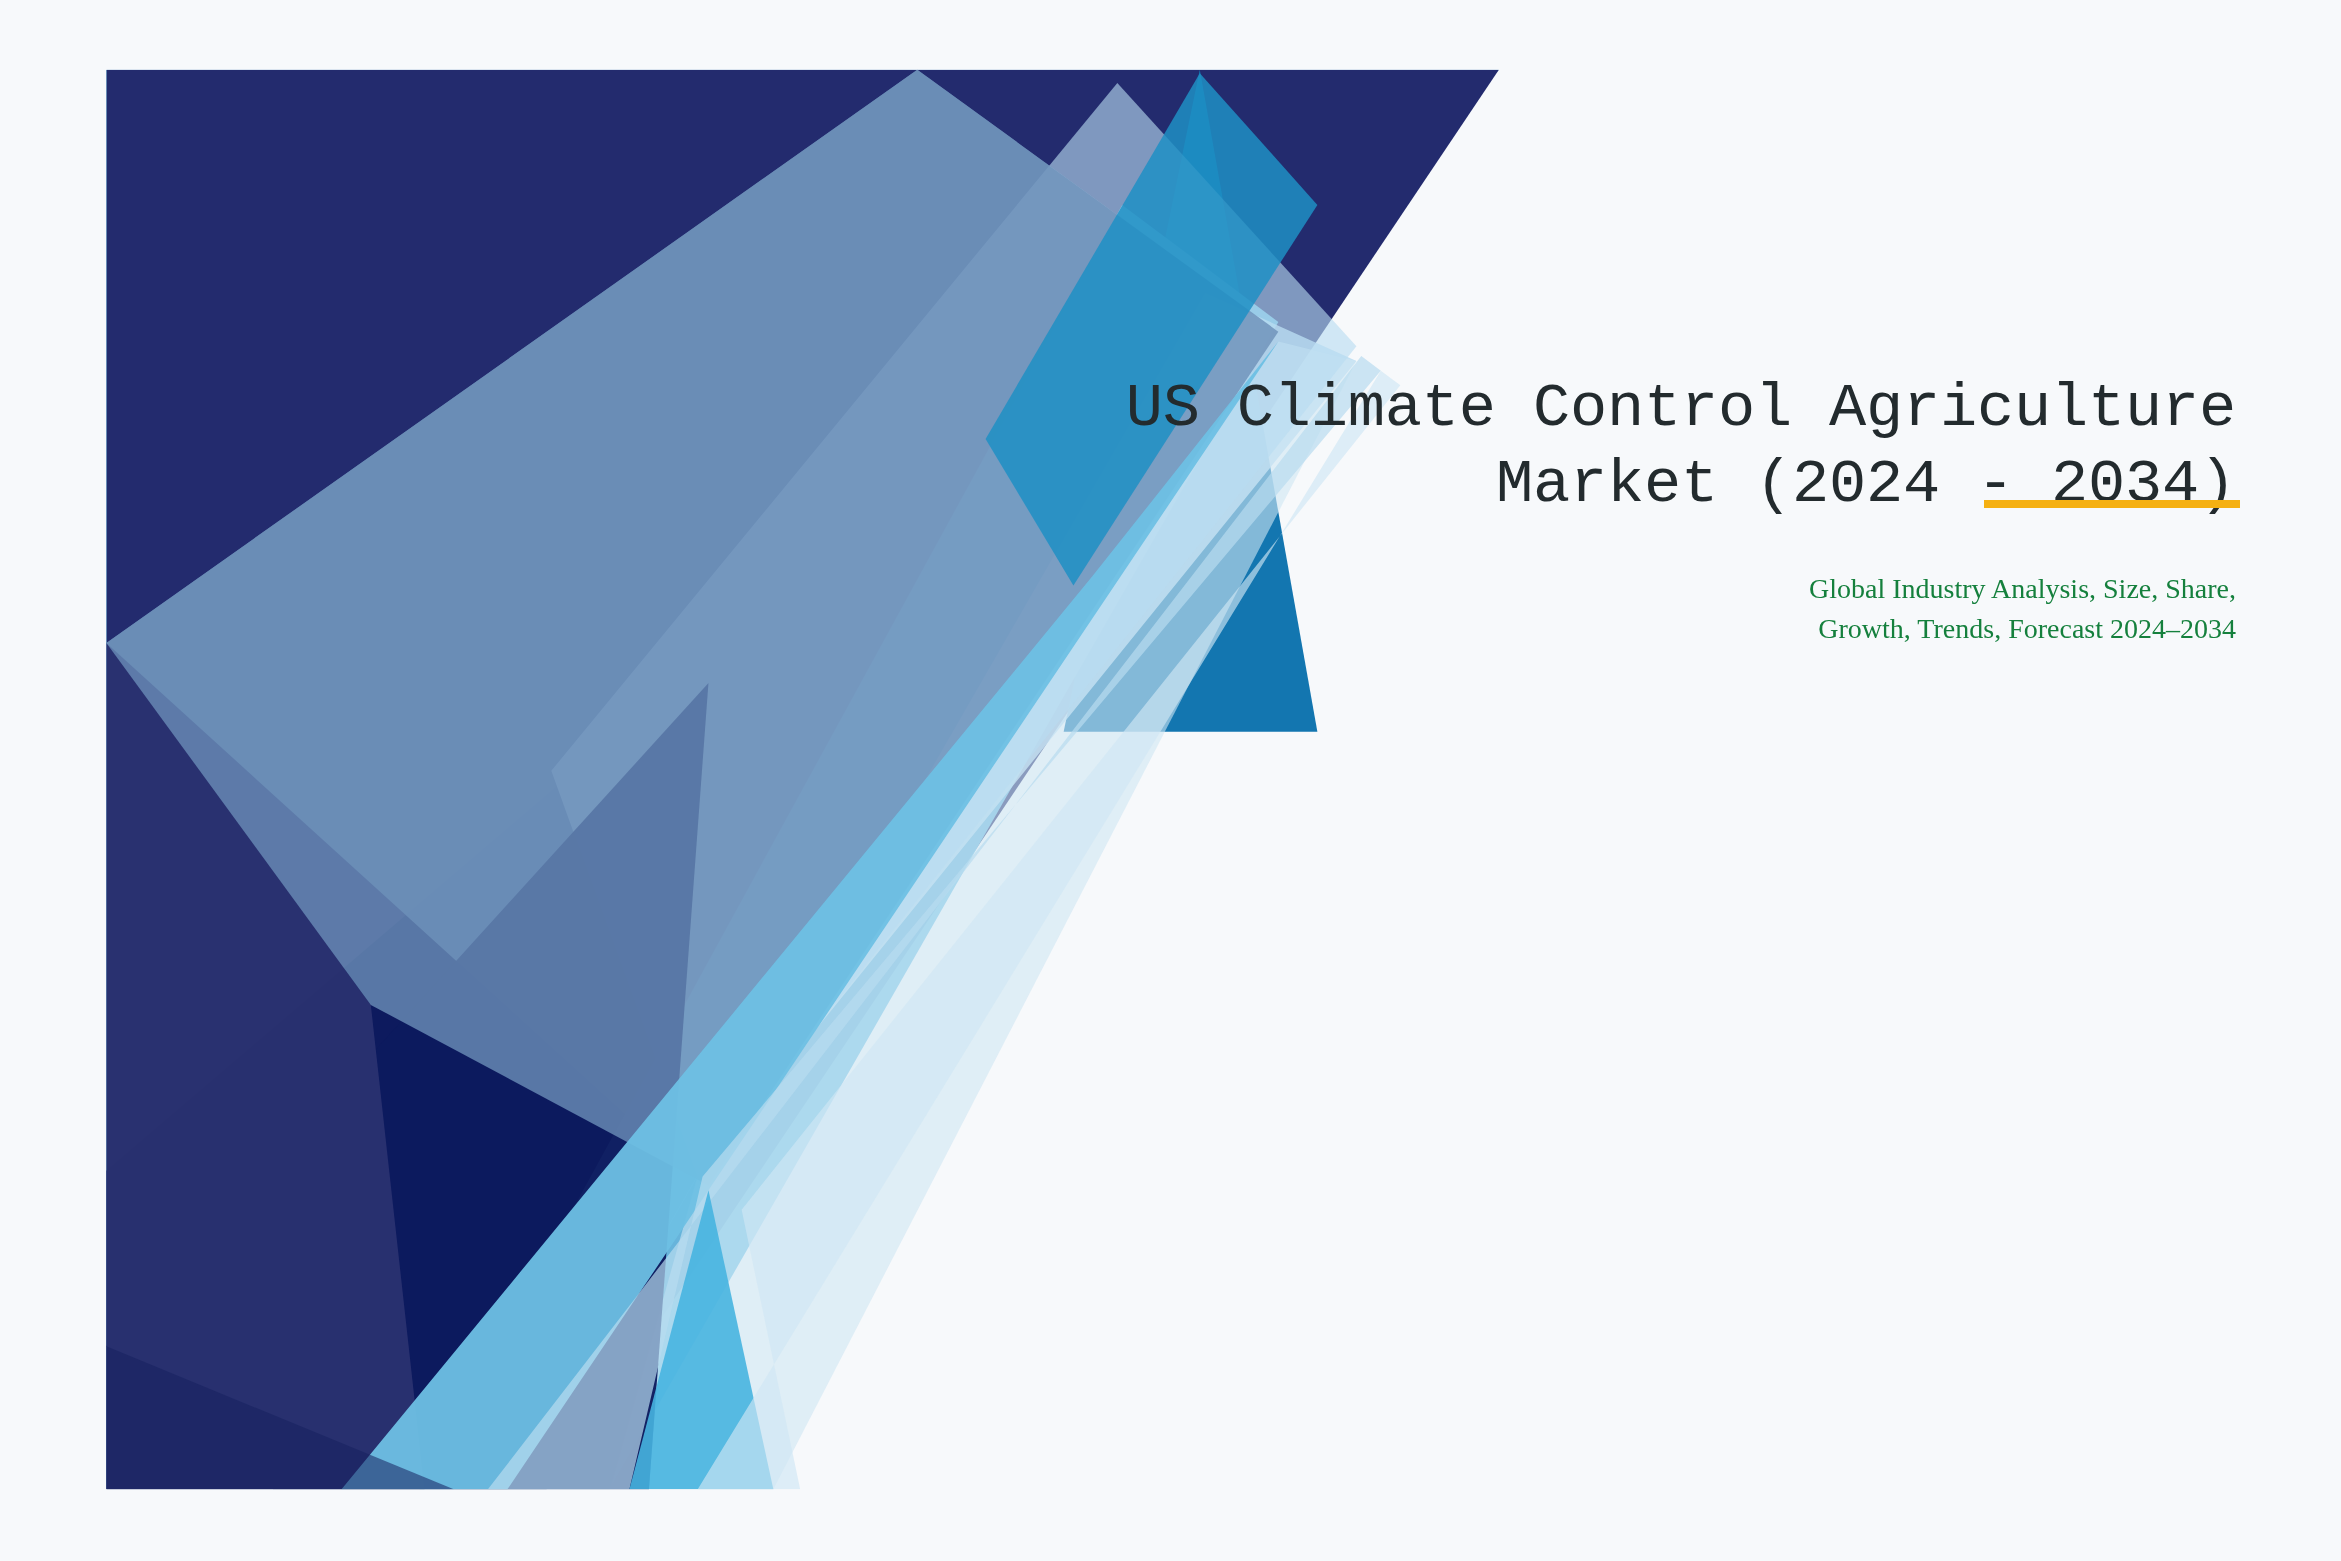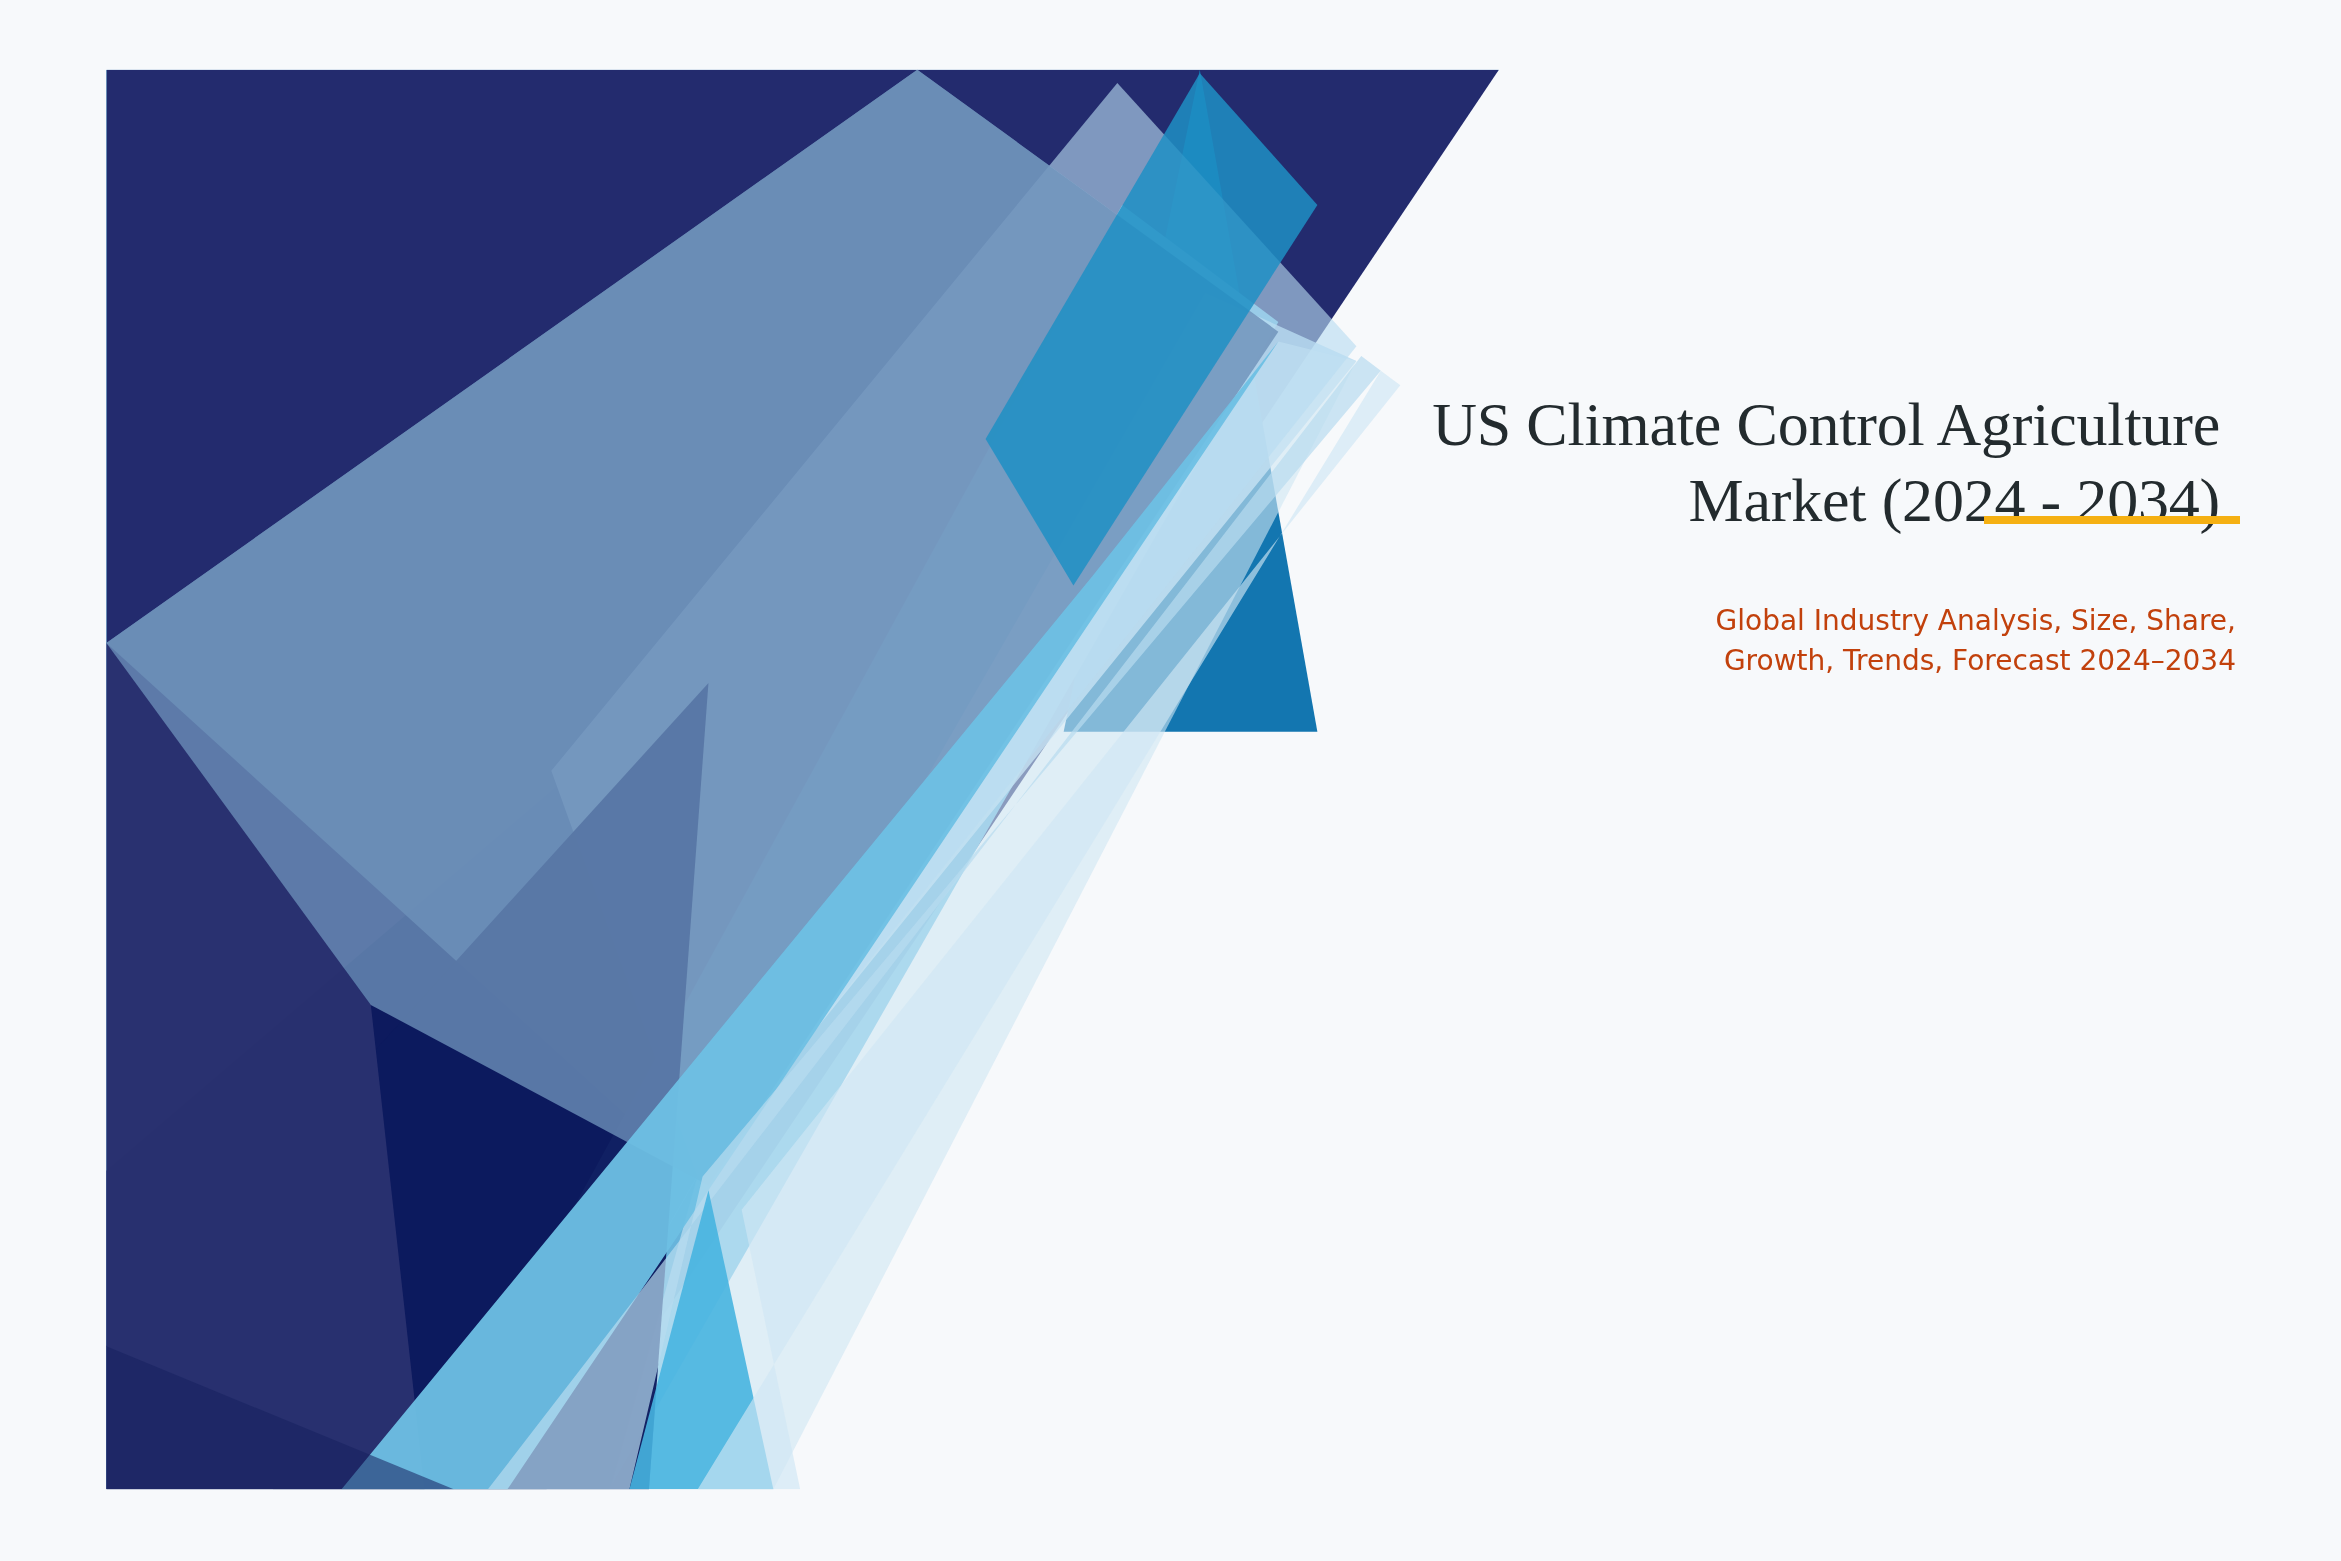--- a/index.html
+++ b/index.html
@@ -40,22 +40,22 @@
     width: 1181px;
     text-align: right;
   }
 
   #title-wrap {
     position: relative;
     display: block;
   }
 
   #page-title {
-    margin: 16px;
-    font-family: Liberation Serif, serif;
+    margin: 0;
+    font-family: Liberation Mono, monospace;
     font-weight: 400;
     font-size: 62px;
     line-height: 1.22;
     letter-spacing: -0.2px;
     color: #232b2e;
     text-align: right;
     white-space: pre-line;
   }
 
   #accent-bar {
@@ -136,18 +136,18 @@
   </svg>
 
   <div id="text-block">
 
     <div id="title-wrap">
       <h1 id="page-title" style="color: rgb(35, 43, 46);">US Climate Control Agriculture
 Market (2024 - 2034)</h1>
       <span id="accent-bar" style="background: rgb(245, 176, 18);"></span>
     </div>
 
-    <p id="page-subtitle" style="color: #c2410c;">Global Industry Analysis, Size, Share,
+    <p id="page-subtitle" style="color: #15803d; font-family: Liberation Serif, serif;">Global Industry Analysis, Size, Share,
 Growth, Trends, Forecast 2024–2034</p>
   </div>
 
 </div>
 
 
 </body></html>

